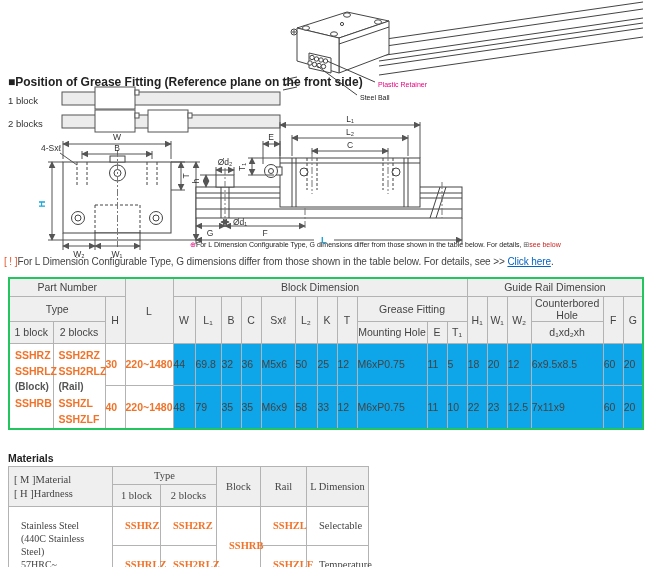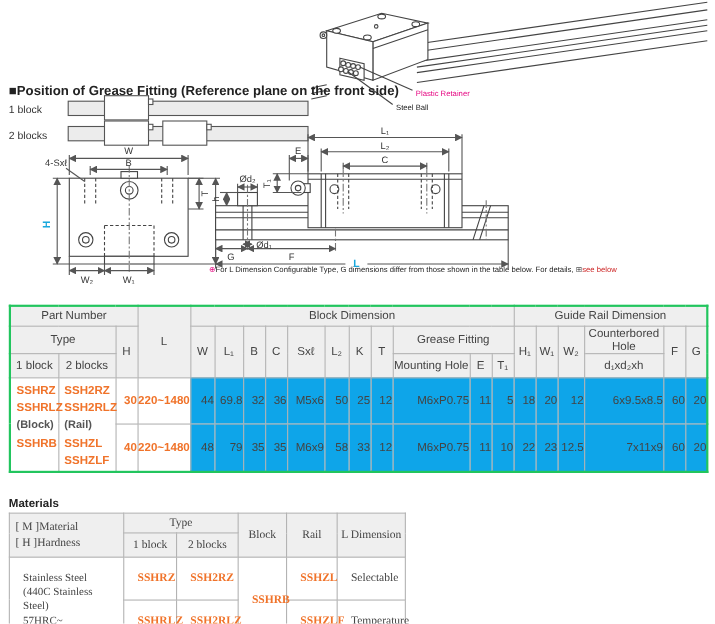--- a/index.html
+++ b/index.html
@@ -23,21 +23,21 @@
   #tiny-note .ticon{color:#e5007f;font-size:7px;}
   #tiny-note .wicon{color:#555;}
   #tiny-note .red{color:#cc2222;}
   #main-note{left:4px;top:256px;font-size:10px;color:#444;white-space:nowrap;letter-spacing:-0.1px;}
   #main-note .alert{color:#e8542c;}
   #main-note a{color:#0563c1;text-decoration:underline;cursor:pointer;}
   
   table{border-collapse:collapse;table-layout:fixed;}
   #dim-table{position:absolute;left:8px;top:277px;width:634px;font-size:10.5px;color:#444;}
   #dim-table th{background:#efefef;font-weight:normal;border:1px solid #b3b3b3;color:#444;padding:0;}
-  #dim-table td{border:1px solid #b3b3b3;text-align:right;padding:0;vertical-align:middle;}
+  #dim-table td{border:1px solid #b3b3b3;text-align:left;padding:0;vertical-align:middle;}
   #dim-table{border:2px solid #22c55e;}
   .hr1{height:18px;}.hr2{height:20px;}.hr3{height:22px;}.dr1{height:42px;}.dr2{height:44px;}
   .blue{background:#0ea5e9;}
   .orange{color:#f0732a;font-weight:bold;}
   .partcell{vertical-align:top !important;text-align:left !important;padding:3px 0 0 5px !important;line-height:16px;font-size:10.5px;}
   .graytxt{color:#555;font-weight:bold;font-size:10px;}
   #materials-title{left:8px;top:452px;font-size:10.5px;font-weight:bold;color:#222;}
   #mat-table{position:absolute;left:8px;top:466px;width:360px;font-size:10.5px;color:#444;border:1px solid #8f8f8f;font-family:Liberation Serif, serif;}
   #mat-table th{background:#efefef;font-weight:normal;border:1px solid #b3b3b3;padding:0;color:#444;}
   #mat-table td{border:1px solid #b3b3b3;text-align:left;padding:12px;vertical-align:middle;margin-top:48px;}
@@ -221,20 +221,23 @@
     <text class="dimtxt" x="39" y="113">Ød₁</text>
     <text class="dimtxt" x="16" y="124" text-anchor="middle">G</text>
     <text class="dimtxt" x="71" y="124" text-anchor="middle">F</text>
     <text class="cyan" font-size="9.5" x="130" y="131" text-anchor="middle">L</text>
   </svg>
 
   <div class="abs" id="tiny-note">
     <span class="ticon">⊕</span><span>For L Dimension Configurable Type, G dimensions differ from those shown in the table below. For details, </span><span class="wicon">⊞</span><span class="red">see below</span>
   </div>
 
+  <div class="abs" id="main-note">
+    <span class="alert">[ ! ]</span><span>For L Dimension Configurable Type, G dimensions differ from those shown in the table below. For details, see &gt;&gt; </span><a>Click here</a><span>.</span>
+  </div>
 
   <table id="dim-table">
     <colgroup>
       <col style="width:44px">
         <col style="width:52px">
         <col style="width:20px">
         <col style="width:48px">
       <col style="width:22px">
         <col style="width:26px">
         <col style="width:20px">

